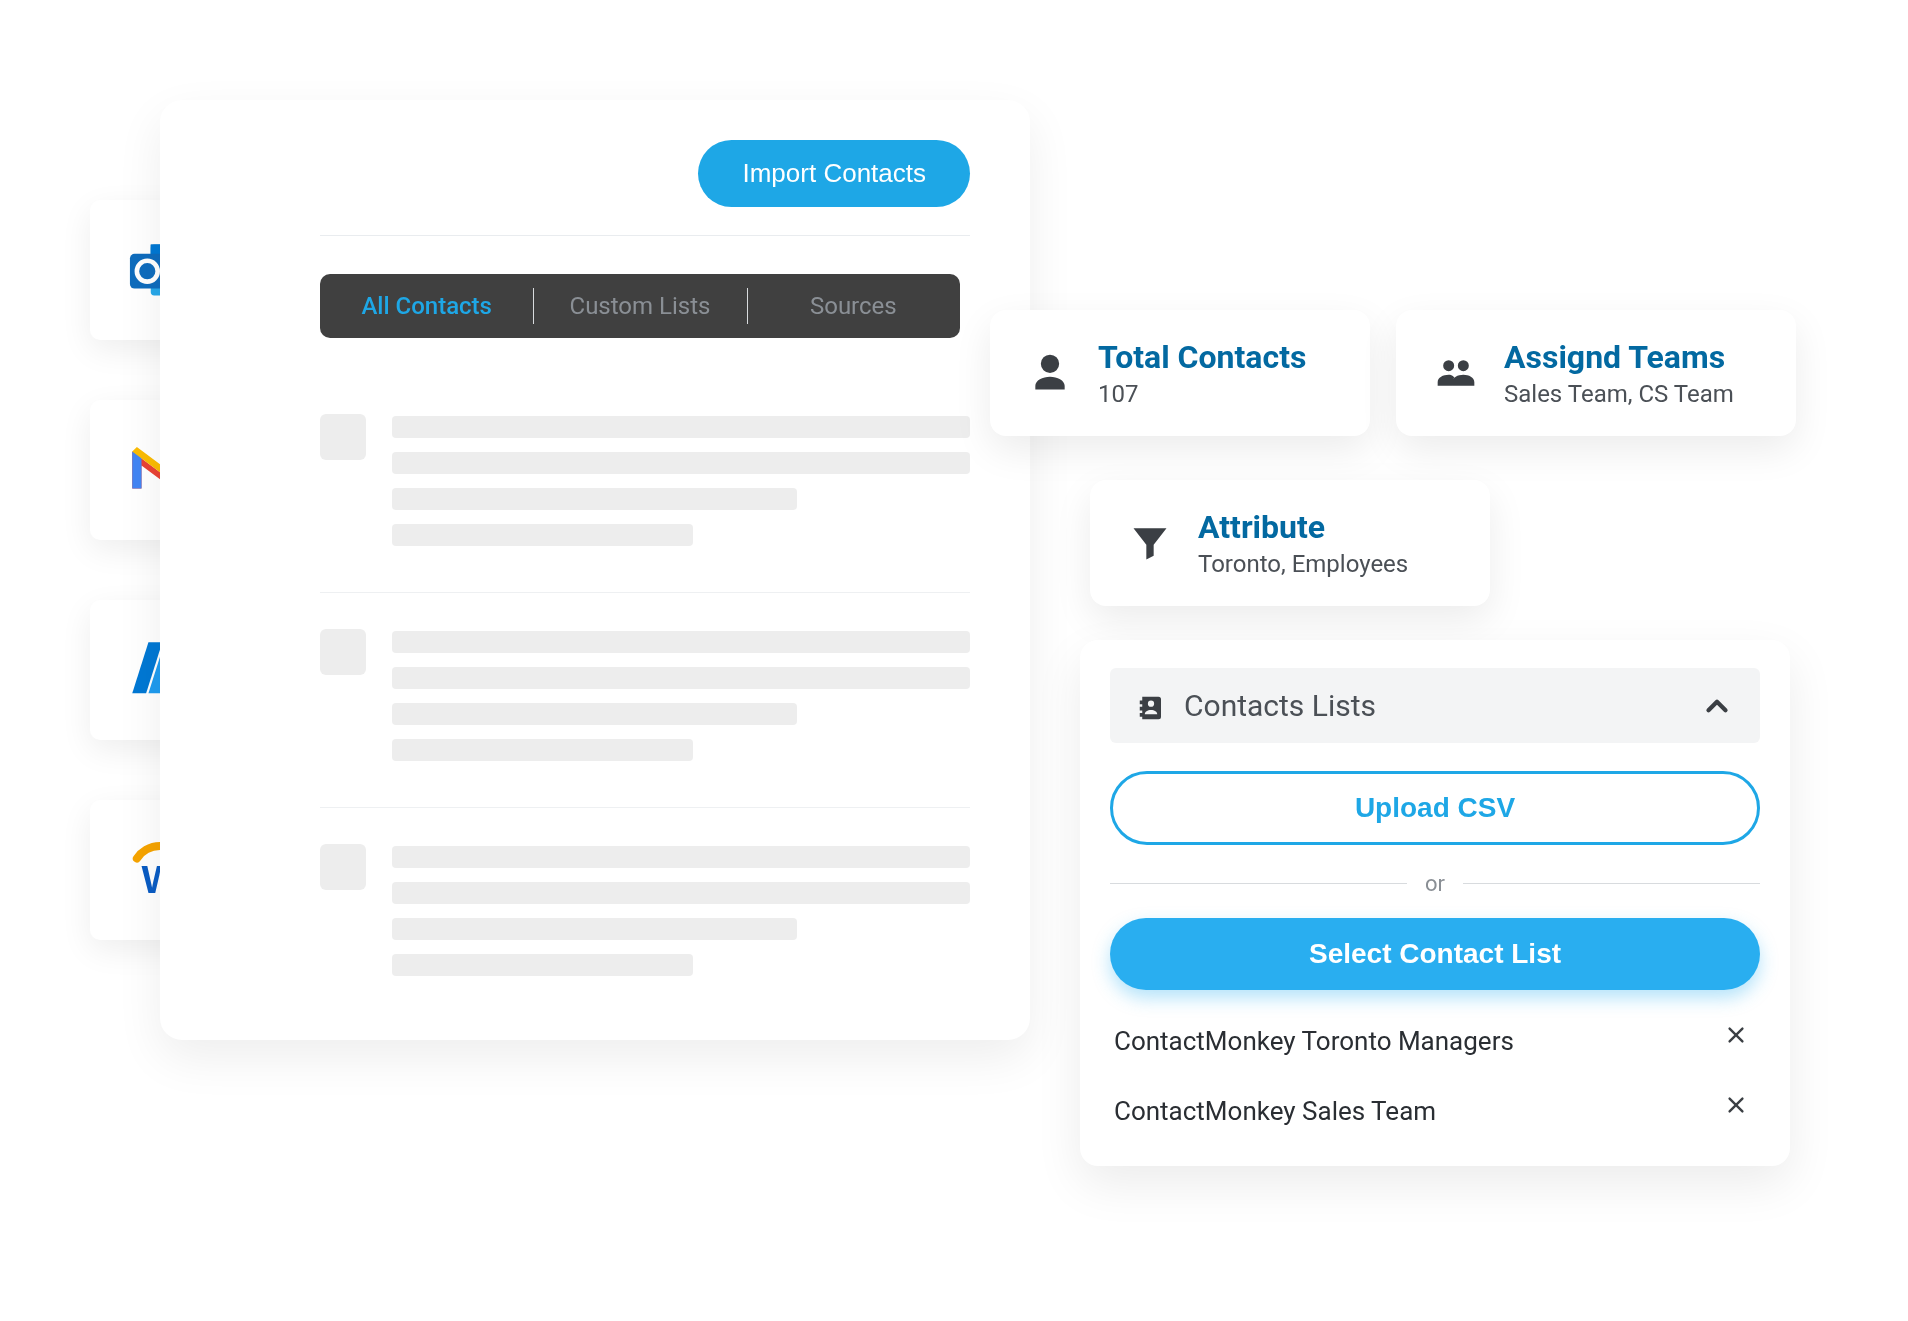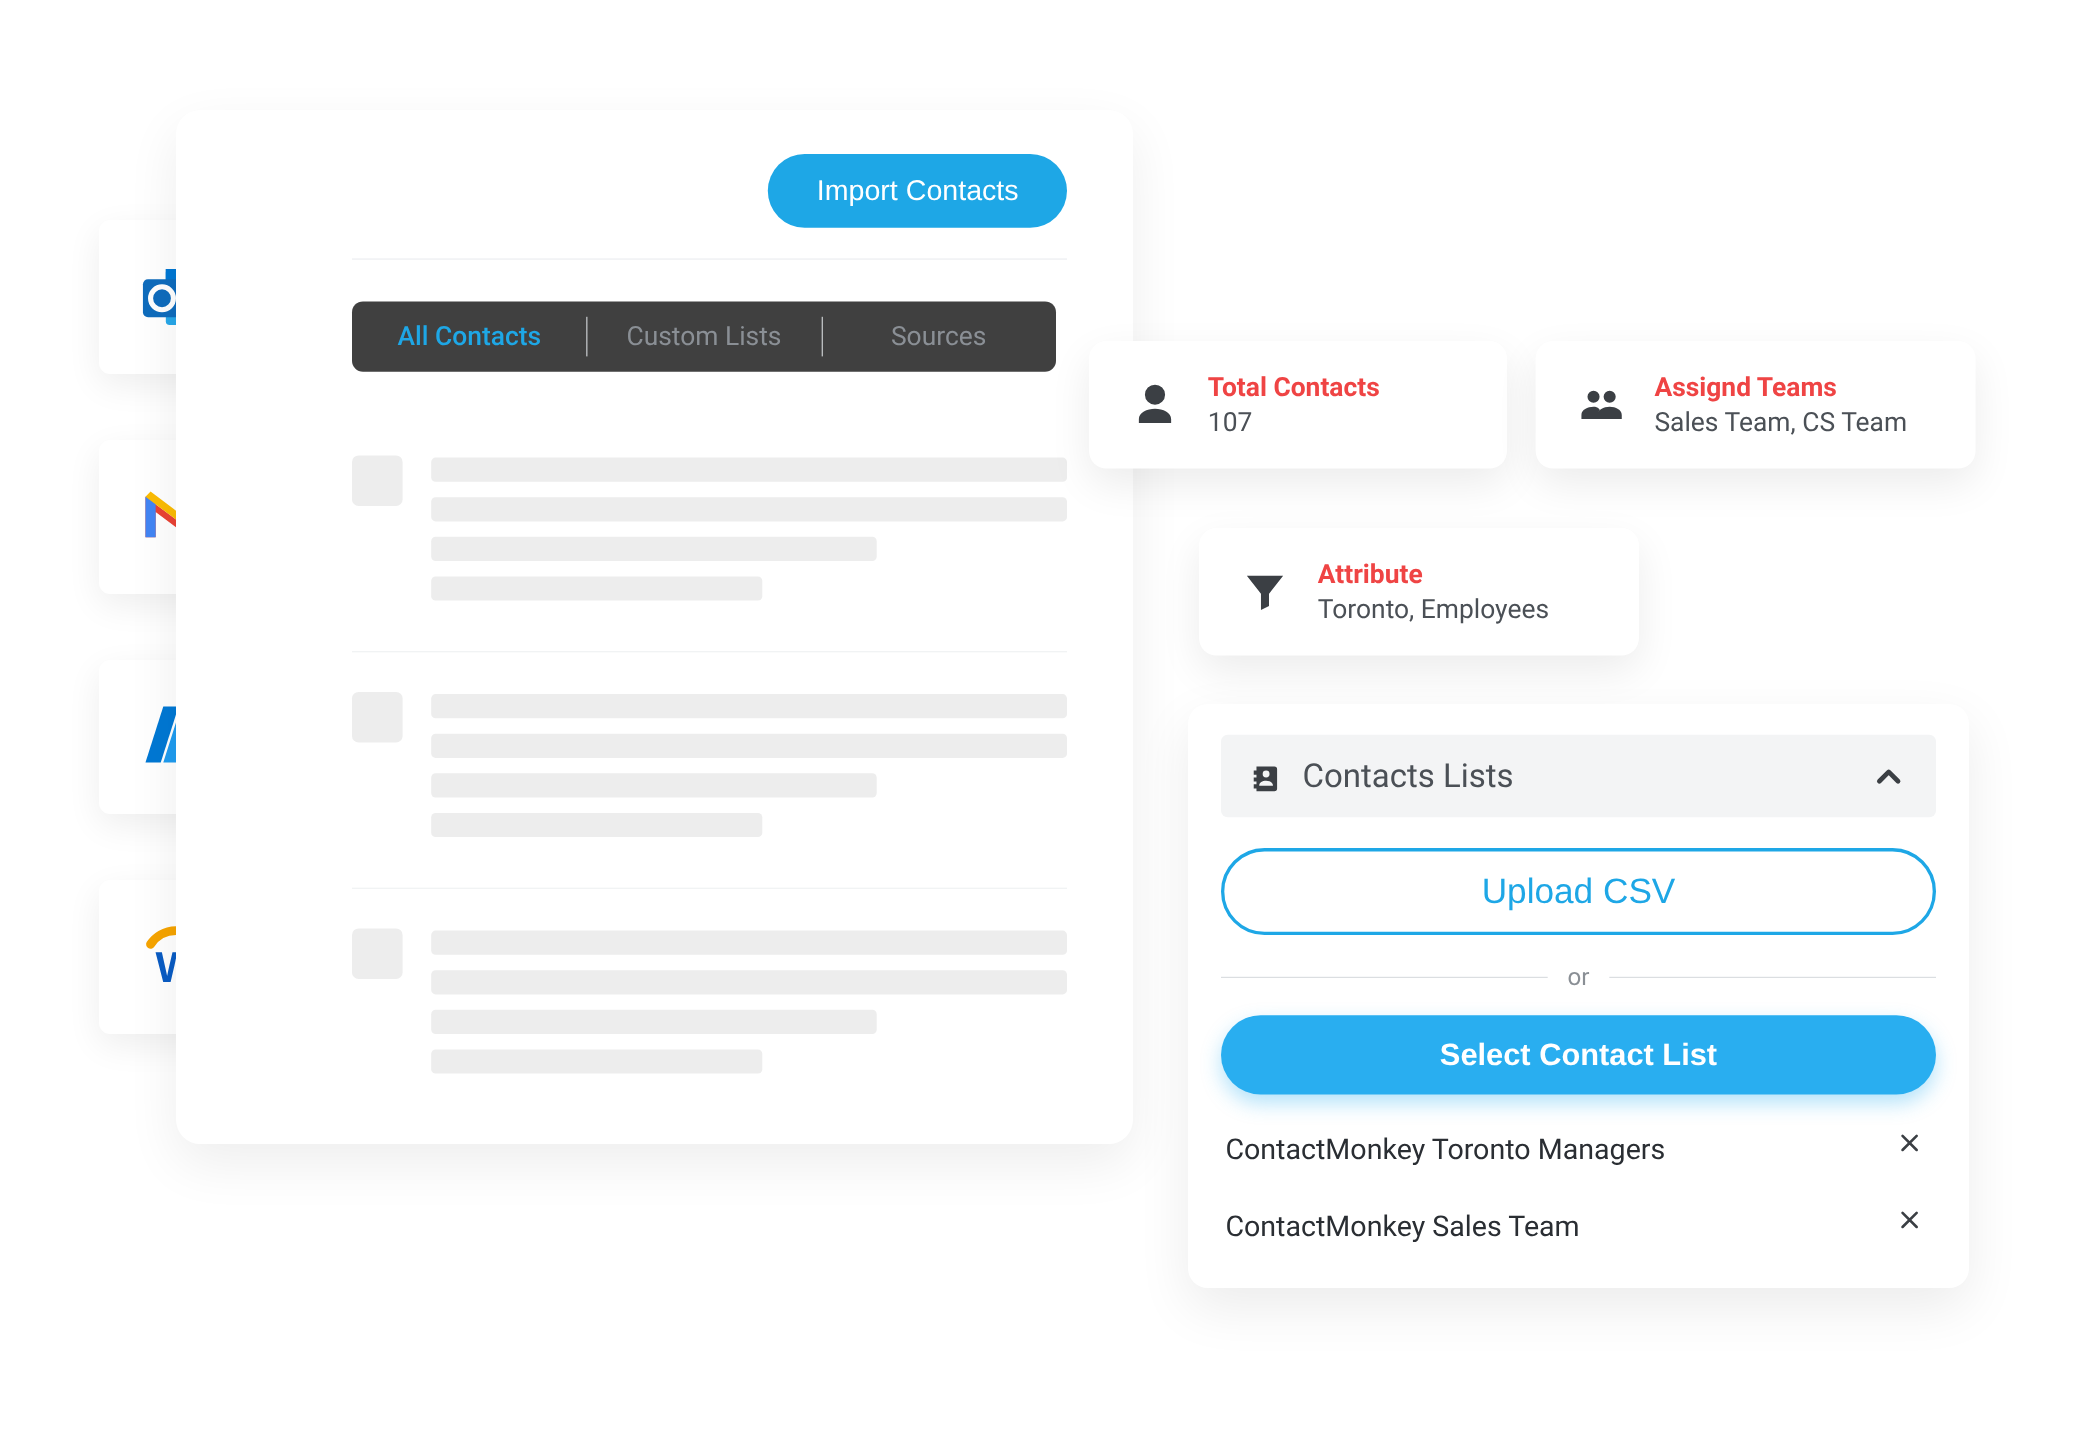--- a/index.html
+++ b/index.html
@@ -117,21 +117,21 @@
     background: #fff;
     border-radius: 16px;
     box-shadow: 0 14px 38px rgba(0,0,0,0.08);
     display: flex;
     align-items: center;
     gap: 26px;
     padding: 28px 38px;
   }
   .card-icon { color: #3b3f44; display: flex; align-items: center; justify-content: center; }
   .card-icon svg { width: 44px; height: 44px; fill: #3b3f44; }
-  .card-text .title { font-size: 24px; font-weight: 700; color: #ef4444; }
+  .card-text .title { font-size: 32px; font-weight: 700; color: #0369a1; }
   .card-text .value { font-size: 24px; color: #4b5056; margin-top: 4px; }
 
   .card-total   { left: 990px;  top: 310px; width: 380px; }
   .card-teams   { left: 1396px; top: 310px; width: 400px; }
   .card-attr    { left: 1090px; top: 480px; width: 400px; }
 
   
   .lists-panel {
     position: absolute;
     left: 1080px;
@@ -154,22 +154,22 @@
   .lists-header .title { font-size: 30px; color: #4b5056; flex: 1; }
   .lists-header svg.icon-contact { width: 30px; height: 30px; fill: #3b3f44; }
   .lists-header .chev { width: 34px; height: 34px; }
 
   .upload-btn {
     margin-top: 28px;
     width: 100%;
     border: 3px solid #1ea7e6;
     color: #1ea7e6;
     background: #fff;
-    font-size: 32px;
-    font-weight: 400;
+    font-size: 28px;
+    font-weight: 700;
     border-radius: 40px;
     padding: 18px 0;
     cursor: pointer;
   }
   .divider-or {
     display: flex;
     align-items: center;
     gap: 18px;
     margin: 26px 0 22px;
     color: #8a8f95;

